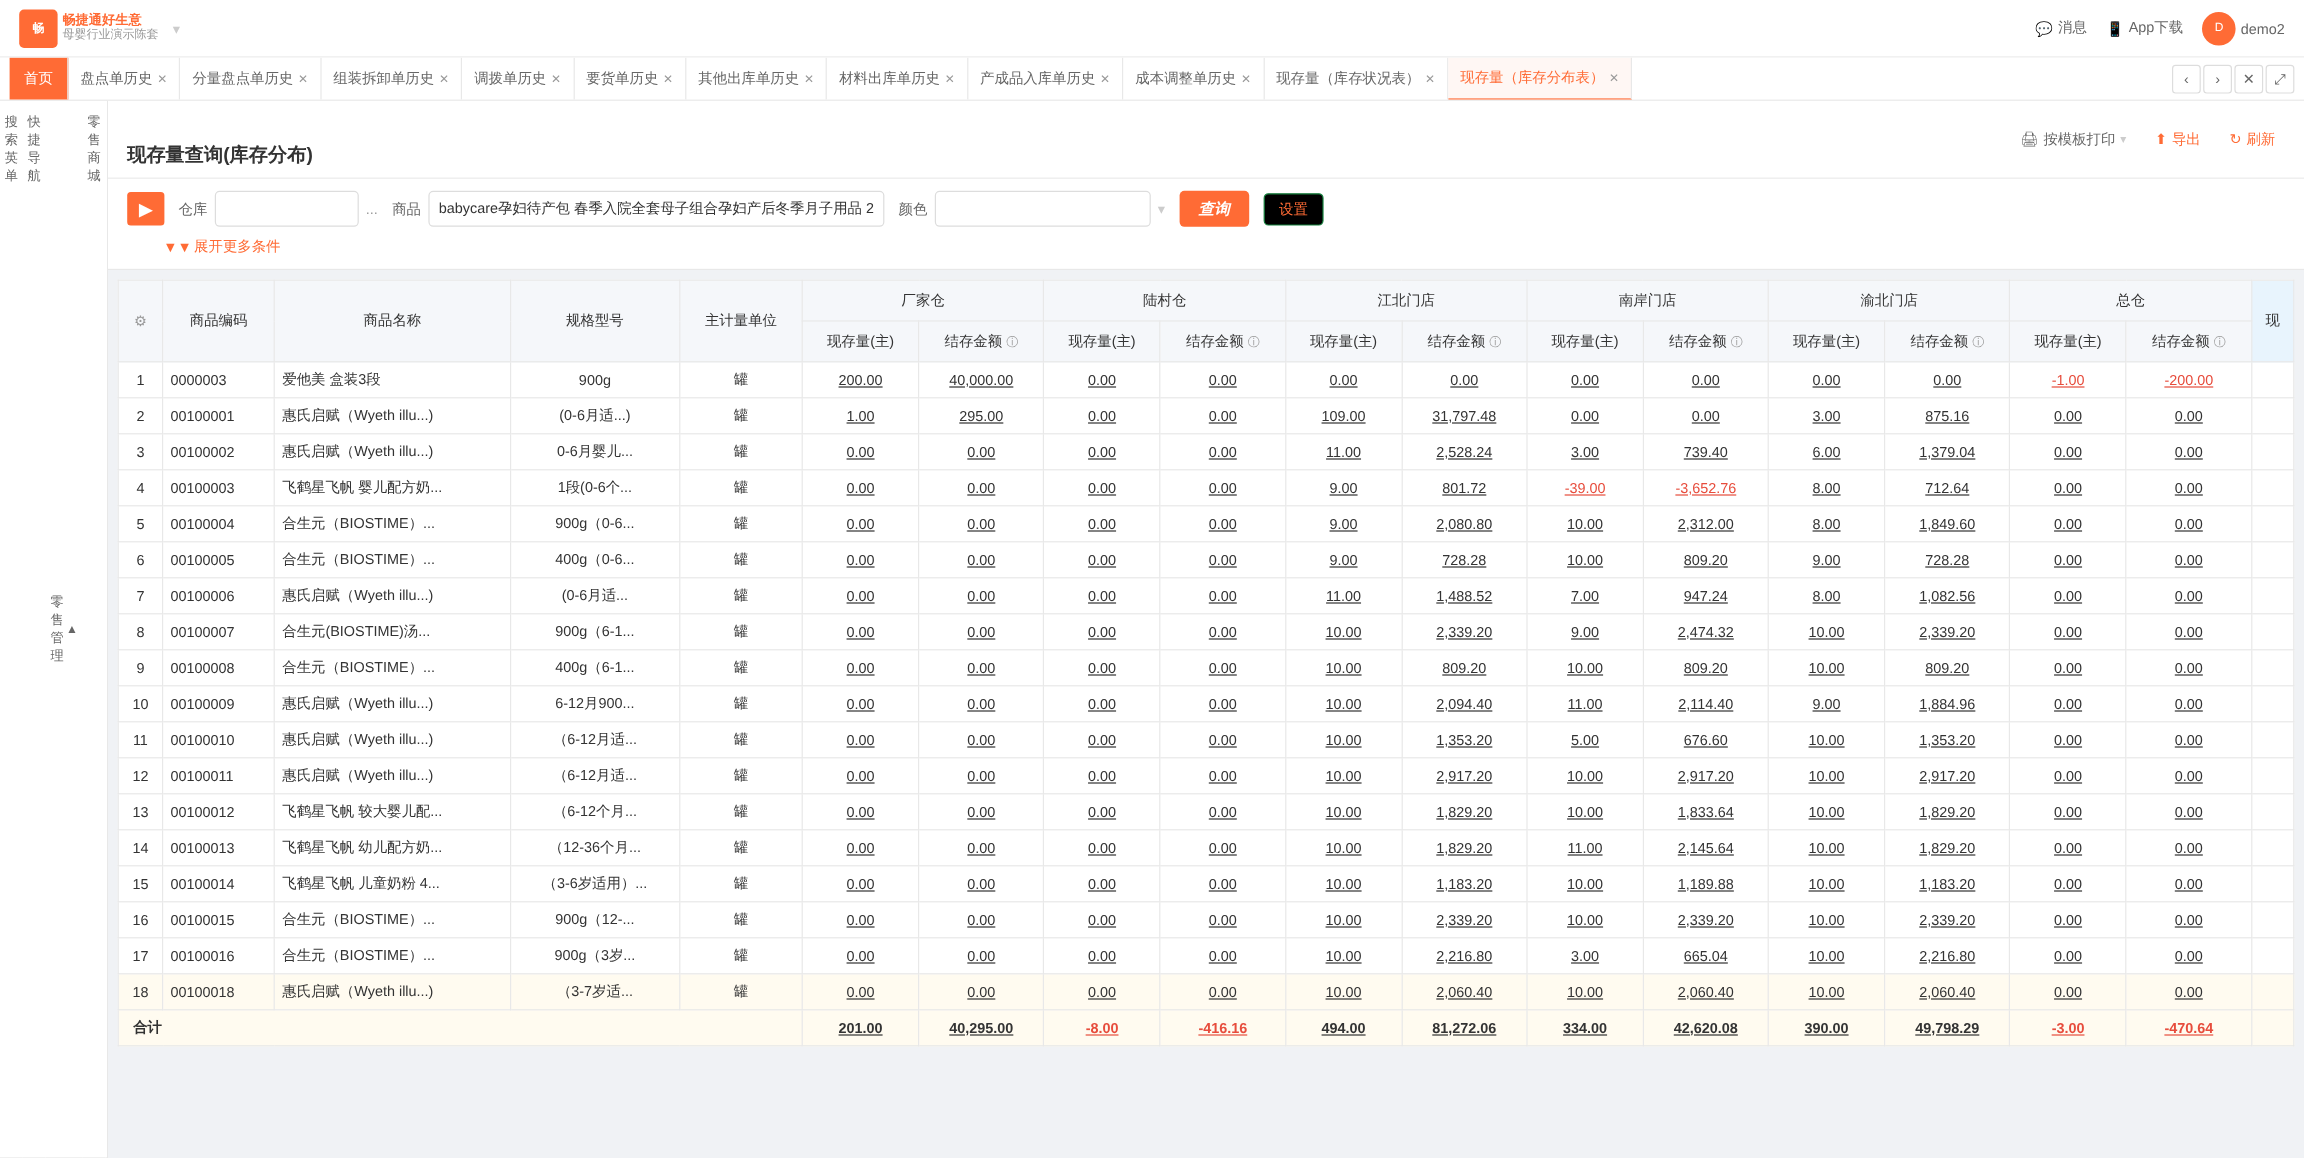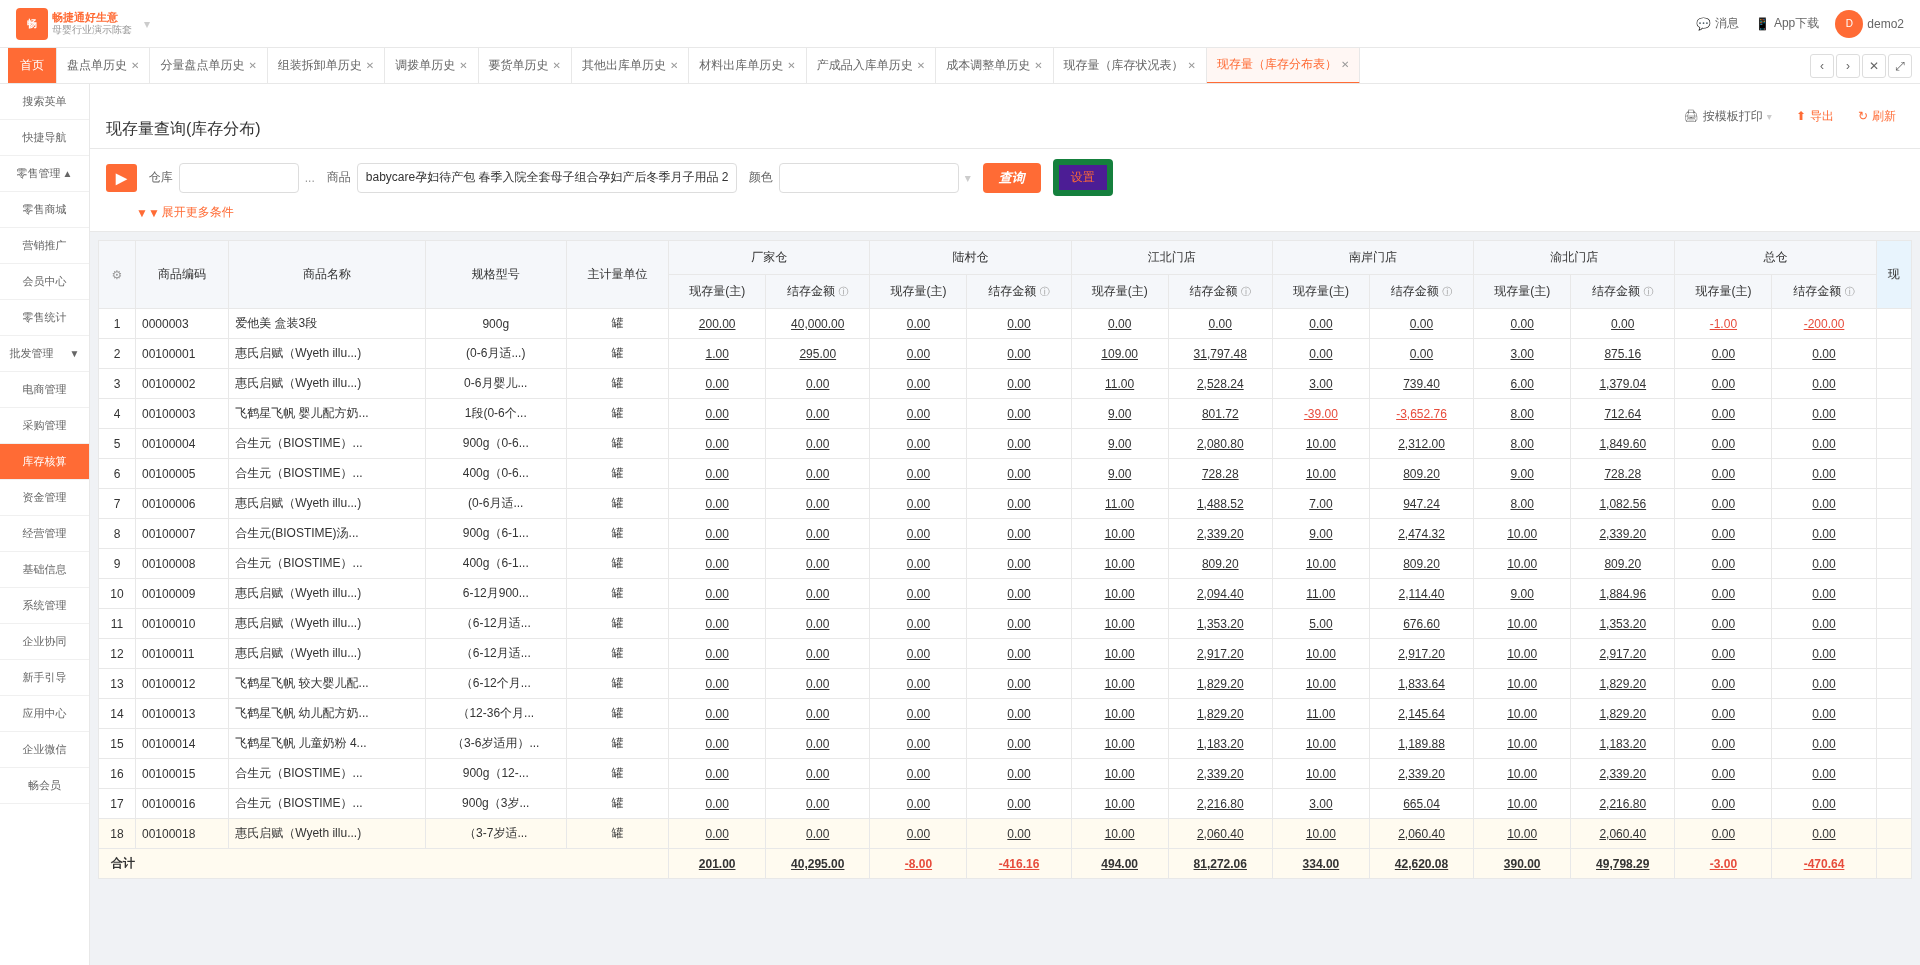--- a/index.html
+++ b/index.html
@@ -20,39 +20,39 @@
     .tab-item.active { background: #fff7f4; color: #ff6b35; border-bottom: 2px solid #ff6b35; }
     .tab-item .tab-close { margin-left: 4px; color: #999; font-size: 10px; }
     .tab-home { background: #ff6b35; color: #fff; padding: 0 12px; }
     .tab-nav-btns { display: flex; align-items: center; margin-left: auto; gap: 2px; }
     .tab-nav-btn { width: 24px; height: 24px; border: 1px solid #ddd; border-radius: 3px; display: flex; align-items: center; justify-content: center; cursor: pointer; color: #666; font-size: 12px; }
     
     
     .main-layout { display: flex; height: calc(965px - 48px - 36px); }
     
     
-    .sidebar { width: 90px; background: #fff; border-right: 1px solid #e8e8e8; display: flex; flex-direction: column; overflow-y: auto; flex-shrink: 0; }
+    .sidebar { width: 90px; background: #fff; border-right: 1px solid #e8e8e8; display: flex; flex-direction: row; overflow-y: auto; flex-shrink: 0; }
     .sidebar-item { padding: 10px 4px; text-align: center; cursor: pointer; font-size: 11px; color: #666; border-bottom: 1px solid #f0f0f0; }
     .sidebar-item.active { background: #ff6b35; color: #fff; }
     
     
     .content-area { flex: 1; overflow: hidden; display: flex; flex-direction: column; background: #f0f2f5; }
     
     
     .page-header { background: #fff; padding: 8px 16px; display: flex; align-items: center; justify-content: space-between; border-bottom: 1px solid #e8e8e8; }
-    .page-title { font-size: 16px; font-weight: normal; color: #333; margin-top: 27px; }
+    .page-title { font-size: 16px; font-weight: bold; color: #333; margin-top: 27px; }
     .page-actions { display: flex; align-items: center; gap: 8px; }
     .action-btn { display: flex; align-items: center; gap: 4px; padding: 4px 8px; cursor: pointer; color: #666; font-size: 12px; }
     .action-btn.orange { color: #ff6b35; }
     .filter-item { display: flex; align-items: center; gap: 6px; }
     .filter-label { color: #666; font-size: 12px; white-space: nowrap; }
     .filter-input { border: 1px solid #ddd; border-radius: 4px; padding: 4px 8px; font-size: 12px; color: #333; height: 30px; }
     .filter-input-medium { width: 120px; }
     .query-btn { background: #ff6b35; color: #fff; border: none; padding: 6px 16px; border-radius: 4px; cursor: pointer; font-size: 13px; font-weight: bold; font-style: italic; }
-    .settings-btn { background: #4c1d95; color: #ff6b35; border: 6px solid #15803d; padding: 4px 12px; border-radius: 4px; cursor: pointer; font-size: 12px; }
+    .settings-btn { background: #000000; color: #ff6b35; border: 1px solid #15803d; padding: 4px 12px; border-radius: 4px; cursor: pointer; font-size: 12px; }
     
     
     .table-container { flex: 1; overflow: auto; padding: 8px; }
     .data-table { width: 100%; border-collapse: collapse; background: #fff; font-size: 12px; }
     .data-table th { background: #f5f7fa; border: 1px solid #e8e8e8; padding: 8px 6px; text-align: center; font-weight: normal; color: #333; white-space: nowrap; }
     .data-table td { border: 1px solid #e8e8e8; padding: 6px 6px; text-align: center; color: #333; white-space: nowrap; }
     .data-table .num-cell { text-decoration: underline; color: #333; cursor: pointer; }
     .data-table .red-cell { color: #e74c3c; text-decoration: underline; cursor: pointer; }
     .data-table .summary-row td { background: #fffbf0; font-weight: bold; }
     .table-gear { color: #999; cursor: pointer; }

